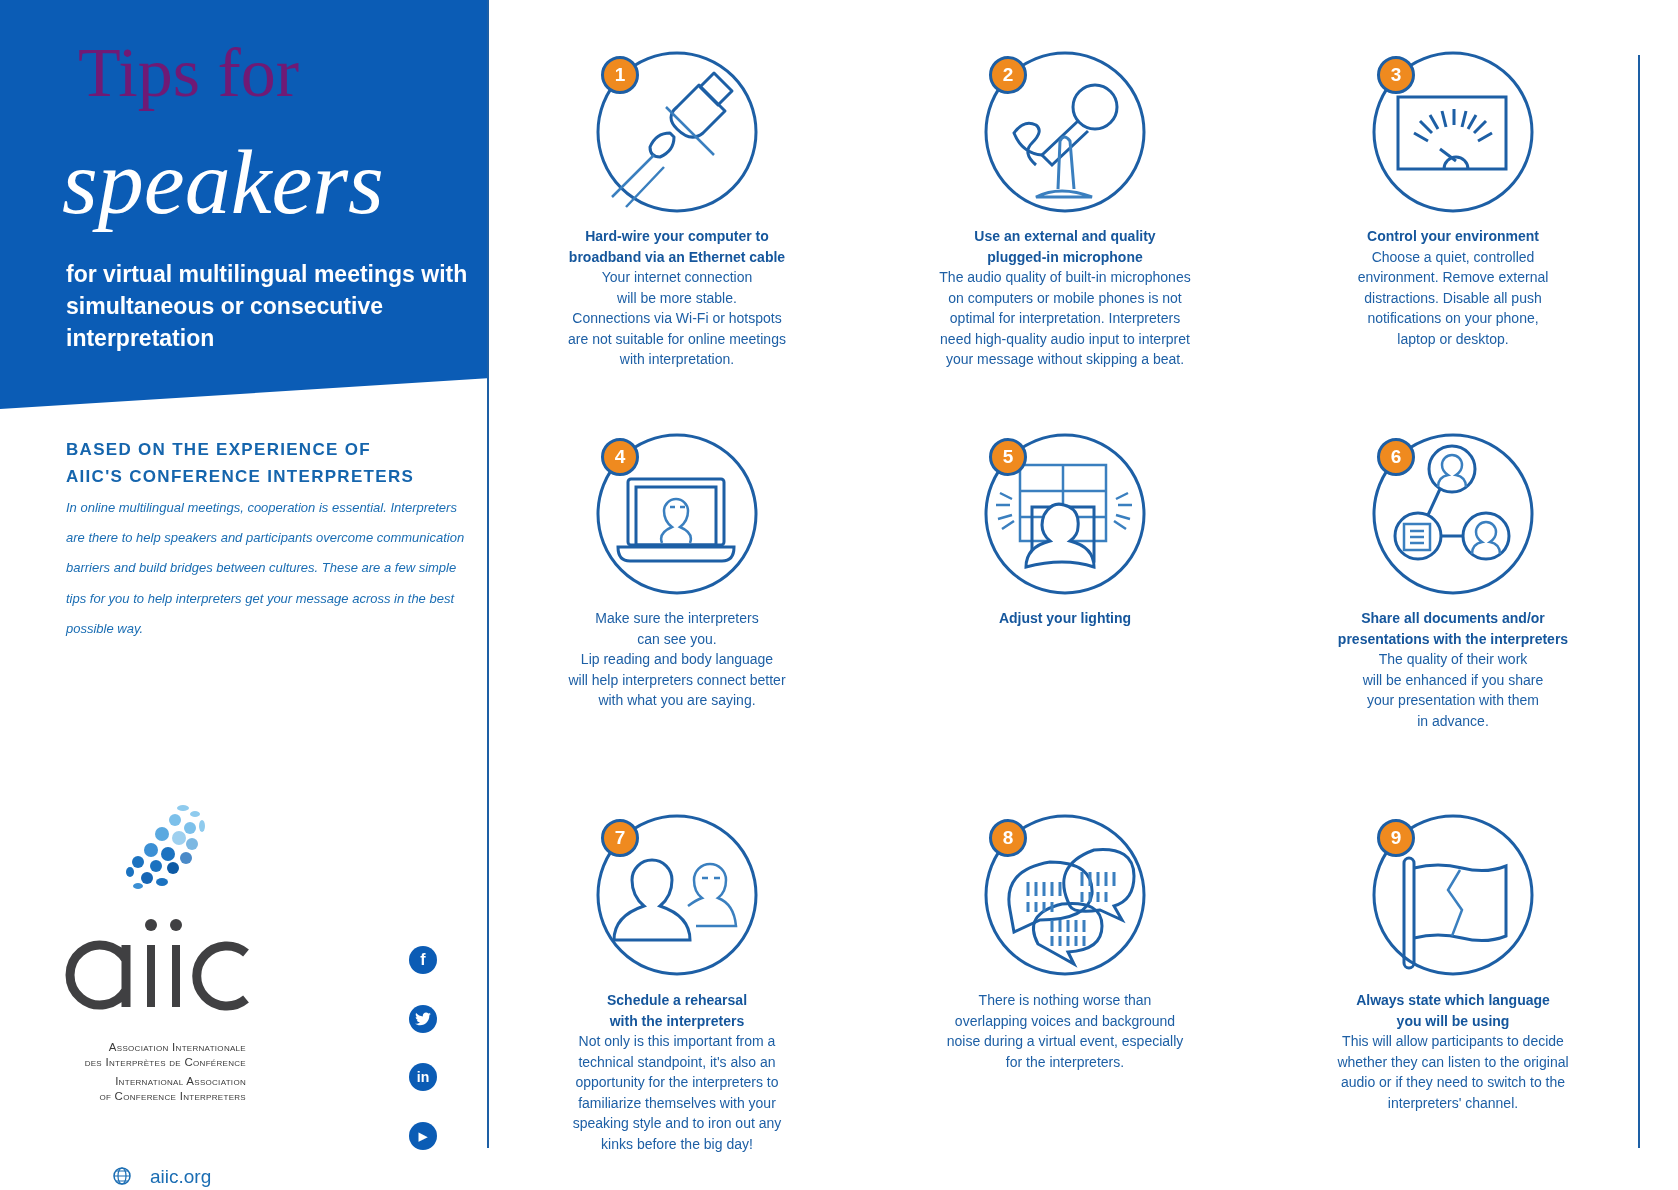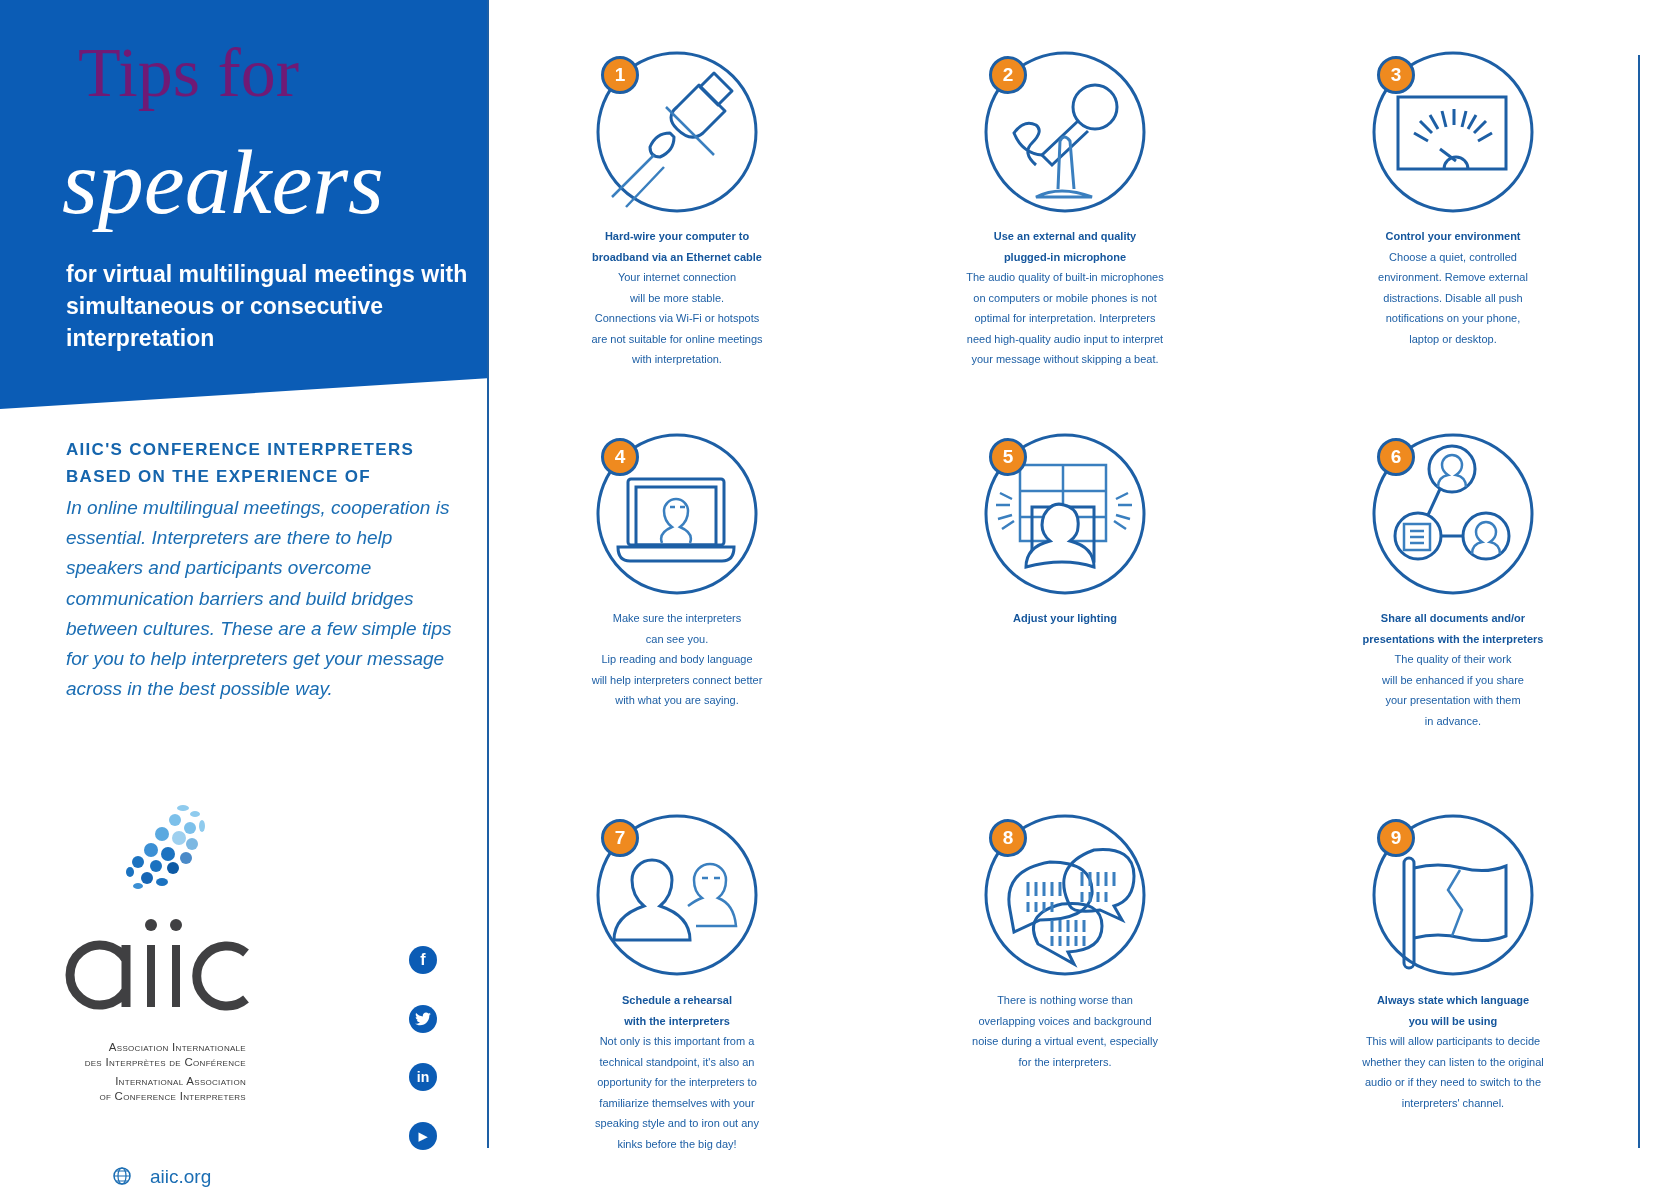--- a/index.html
+++ b/index.html
@@ -3,46 +3,46 @@
 <meta charset="utf-8">
 <style>
   html,body{margin:0;padding:0;background:#fff;}
   body{width:1678px;height:1190px;position:relative;overflow:hidden;font-family:"Liberation Sans",sans-serif;}
   .panel{position:absolute;left:0;top:0;width:487px;height:409px;background:#0b5cb5;
     clip-path:polygon(0 0,100% 0,100% 92.5%,0 100%);}
   .title1{position:absolute;left:66px;top:38px;color:#701a75;font-family:"Liberation Serif",serif;font-size:70px;line-height:1;margin-left:12px;}
   .title2{position:absolute;left:62px;top:134px;color:#fff;font-family:"Liberation Serif",serif;font-style:italic;font-size:92px;line-height:1.05;}
   .subtitle{position:absolute;left:66px;top:258px;width:410px;color:#fff;font-weight:bold;font-size:23px;line-height:32px;}
   .based{position:absolute;left:66px;top:436px;color:#1565ad;font-weight:bold;font-size:17px;letter-spacing:1.3px;line-height:27px;}
-  .intro{position:absolute;left:66px;top:493px;width:400px;color:#1a6db3;font-style:italic;font-size:19px;line-height:30.2px;}
+  .intro{position:absolute;left:66px;top:493px;width:400px;color:#1a6db3;font-style:italic;font-size:13px;line-height:30.2px;}
   .logo{position:absolute;left:120px;top:800px;}
   .aiic{position:absolute;left:64px;top:915px;}
   .assoc{position:absolute;left:66px;top:1040px;width:180px;text-align:right;color:#3a3a3a;font-size:11.5px;line-height:15px;font-variant:small-caps;letter-spacing:.3px;}
   .assoc div{margin-bottom:4px;}
   .website{position:absolute;left:112px;top:1166px;color:#1a6db3;font-size:19px;display:flex;align-items:flex-start;gap:18px;}
   .social{position:absolute;left:409px;width:28px;height:28px;border-radius:50%;background:#0b5cb5;color:#fff;display:flex;align-items:center;justify-content:center;font-weight:bold;font-size:16px;}
   .vline-left{position:absolute;left:487px;top:0;width:2px;height:1148px;background:#1d5fa5;}
   .vline-right{position:absolute;left:1638px;top:55px;width:2px;height:1093px;background:#1d5fa5;}
-  .tip{position:absolute;width:340px;text-align:center;color:#1d5fa5;font-size:11px;line-height:20.5px;}
+  .tip{position:absolute;width:340px;text-align:center;color:#1d5fa5;font-size:14px;line-height:20.5px;}
   .tip .head{font-weight:bold;color:#15569c;}
   .tip .body{white-space:pre-line;}
   .icon-wrap{position:absolute;width:170px;height:170px;}
   .badge{position:absolute;width:38px;height:38px;border-radius:50%;background:#ef8a1f;border:3px solid #1d5fa5;color:#fff;font-weight:bold;font-size:19px;display:flex;align-items:center;justify-content:center;box-sizing:border-box;}
 </style>
 </head>
 <body>
 
 <div class="panel"></div>
 <div class="title1">Tips for</div>
 <div class="title2">speakers</div>
 <div class="subtitle">for virtual multilingual meetings with simultaneous or consecutive interpretation</div>
 
 <div class="based">
+  <div>BASED ON THE EXPERIENCE OF</div>
   <div>AIIC'S CONFERENCE INTERPRETERS</div>
-  <div>BASED ON THE EXPERIENCE OF</div>
 </div>
 <div class="intro">In online multilingual meetings, cooperation is essential. Interpreters are there to help speakers and participants overcome communication barriers and build bridges between cultures. These are a few simple tips for you to help interpreters get your message across in the best possible way.</div>
 
 <svg class="logo" width="90" height="100" viewBox="0 0 90 100">
   <g fill="#3b9ad8">
     <ellipse cx="63" cy="8" rx="6" ry="3" fill="#8fcbee"></ellipse>
     <ellipse cx="75" cy="14" rx="5" ry="3" fill="#8fcbee"></ellipse>
     <circle cx="55" cy="20" r="6" fill="#7cc0ea"></circle>
     <circle cx="70" cy="28" r="6" fill="#7cc0ea"></circle>
     <ellipse cx="82" cy="26" rx="3" ry="6" fill="#8fcbee"></ellipse>

